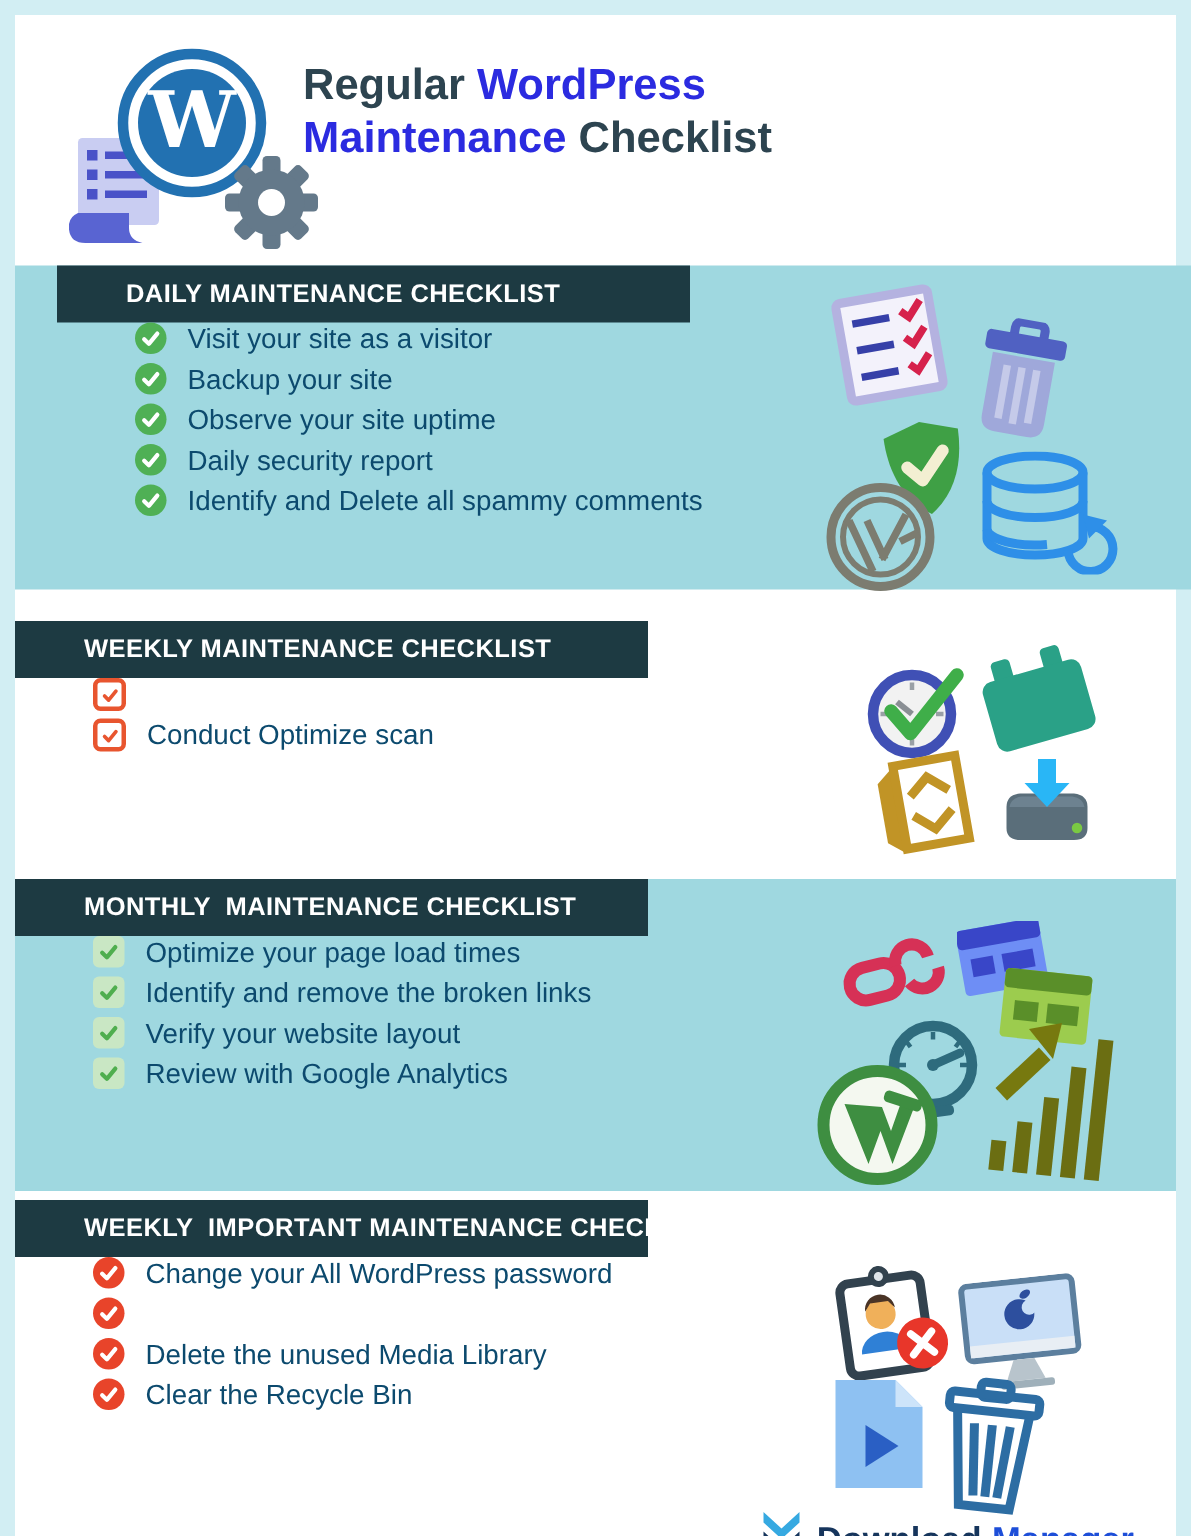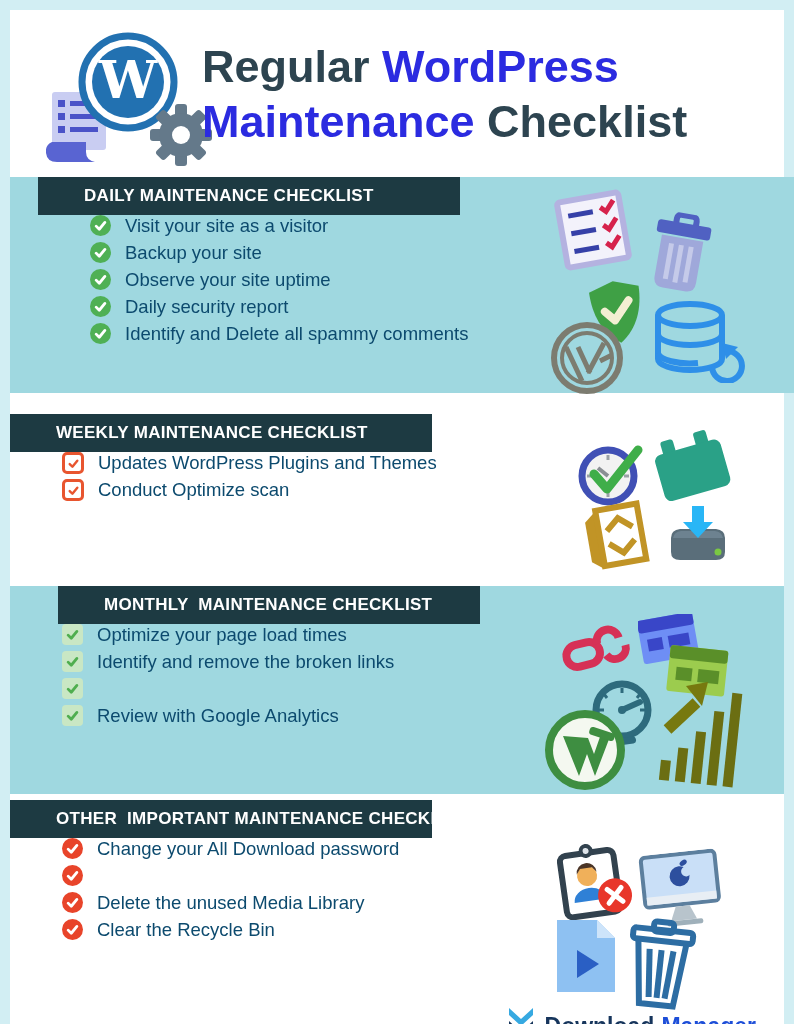--- a/index.html
+++ b/index.html
@@ -6,33 +6,33 @@
   .canvas{position:relative;width:794px;height:1024px;background:#d2eef3;overflow:hidden;
           font-family:"Liberation Sans",sans-serif;}
   .page{position:absolute;left:10px;top:10px;width:774px;height:1004px;background:#fff;}
 
   
   .hdr{position:relative;height:167px;background:#fff;}
   .logo-cluster{position:absolute;left:36px;top:22px;width:160px;height:132px;}
   .logo-doc{position:absolute;left:0;top:58px;}
   .logo-wp{position:absolute;left:32px;top:0;}
   .logo-gear{position:absolute;left:104px;top:72px;}
-  .title{position:absolute;left:192px;top:30px;font-size:45px;font-weight:bold;line-height:1.22;}
+  .title{position:absolute;left:192px;top:30px;font-size:29px;font-weight:bold;line-height:1.22;}
   .t-dark{color:#2d4450;} .t-blue{color:#2b2be0;}
 
   
   .sec{position:relative;width:774px;}
   .sec.blue{background:#9fd8e0;}
   .sec.white{background:#fff;}
   .sec-daily{height:216px;padding-left:28px;} .sec-weekly{height:167px;}
   .sec-monthly{height:208px;} .sec-other{height:246px;}
   .bar{width:422px;height:38px;background:#1d3a42;color:#fff;font-weight:bold;
        font-size:17px;line-height:38px;padding-left:46px;box-sizing:border-box;
        letter-spacing:.3px;white-space:pre;}
-  .sec-weekly .bar{margin-top:21px;} .sec-monthly .bar{margin-top:5px;margin-left:48px;} .sec-other .bar{margin-top:6px;}
+  .sec-weekly .bar{margin-top:21px;} .sec-monthly .bar{margin-top:5px;} .sec-other .bar{margin-top:6px;}
 
   ul.checklist{list-style:none;margin:0;padding:0 0 0 52px;}
   .m-daily{margin-top:16px;} .m-weekly{margin-top:32px;}
   .m-monthly{margin-top:18px;} .m-other{margin-top:26px;}
   ul.checklist li{display:flex;align-items:flex-start;min-height:27px;
        font-size:18.5px;color:#0c4a6e;}
   .chk{width:21px;height:21px;flex:none;margin-right:14px;display:flex;
        align-items:center;justify-content:center;}
   .chk svg{display:block;}
   .chk-green-circle{background:#4fb055;border-radius:50%;color:#fff;}
@@ -188,21 +188,20 @@
 
   <div class="sec white sec-weekly">
     <div class="bar">WEEKLY MAINTENANCE CHECKLIST</div>
     <ul class="checklist m-weekly">
       <li>
             <span class="chk chk-red-checkbox">
               <svg width="13" height="13" viewBox="0 0 24 24">
                 <path d="M5 13 l5 5 L19 7" stroke="currentColor" stroke-width="4.5" fill="none" stroke-linecap="round" stroke-linejoin="round"></path>
               </svg>
             </span>
-            <span>Updates WordPress Plugins and Themes</span>
           </li>
       <li>
             <span class="chk chk-red-checkbox">
               <svg width="13" height="13" viewBox="0 0 24 24">
                 <path d="M5 13 l5 5 L19 7" stroke="currentColor" stroke-width="4.5" fill="none" stroke-linecap="round" stroke-linejoin="round"></path>
               </svg>
             </span>
             <span>Conduct Optimize scan</span>
           </li>
     </ul>
@@ -256,20 +255,21 @@
               </svg>
             </span>
             <span>Identify and remove the broken links</span>
           </li>
       <li>
             <span class="chk chk-green-square">
               <svg width="15" height="15" viewBox="0 0 24 24">
                 <path d="M5 13 l5 5 L19 7" stroke="currentColor" stroke-width="4.5" fill="none" stroke-linecap="round" stroke-linejoin="round"></path>
               </svg>
             </span>
+            <span>Verify your website layout</span>
           </li>
       <li>
             <span class="chk chk-green-square">
               <svg width="15" height="15" viewBox="0 0 24 24">
                 <path d="M5 13 l5 5 L19 7" stroke="currentColor" stroke-width="4.5" fill="none" stroke-linecap="round" stroke-linejoin="round"></path>
               </svg>
             </span>
             <span>Review with Google Analytics</span>
           </li>
     </ul>
@@ -322,29 +322,29 @@
         </g>
         <g fill="#77790f">
           <path d="M12 54 L40 26 L48 34 L20 62 Z" transform="rotate(2 30 44)"></path>
           <path d="M34 14 L56 10 L50 34 Z"></path>
         </g>
       </svg>
     </div>
   </div>
 
   <div class="sec white sec-other">
-    <div class="bar">OTHER  IMPORTANT MAINTENANCE CHECKLIST</div>
+    <div class="bar">WEEKLY  IMPORTANT MAINTENANCE CHECKLIST</div>
     <ul class="checklist m-other">
       <li>
             <span class="chk chk-red-circle">
               <svg width="15" height="15" viewBox="0 0 24 24">
                 <path d="M5 13 l5 5 L19 7" stroke="currentColor" stroke-width="4.5" fill="none" stroke-linecap="round" stroke-linejoin="round"></path>
               </svg>
             </span>
-            <span>Change your All Download password</span>
+            <span>Change your All WordPress password</span>
           </li>
       <li>
             <span class="chk chk-red-circle">
               <svg width="15" height="15" viewBox="0 0 24 24">
                 <path d="M5 13 l5 5 L19 7" stroke="currentColor" stroke-width="4.5" fill="none" stroke-linecap="round" stroke-linejoin="round"></path>
               </svg>
             </span>
           </li>
       <li>
             <span class="chk chk-red-circle">

